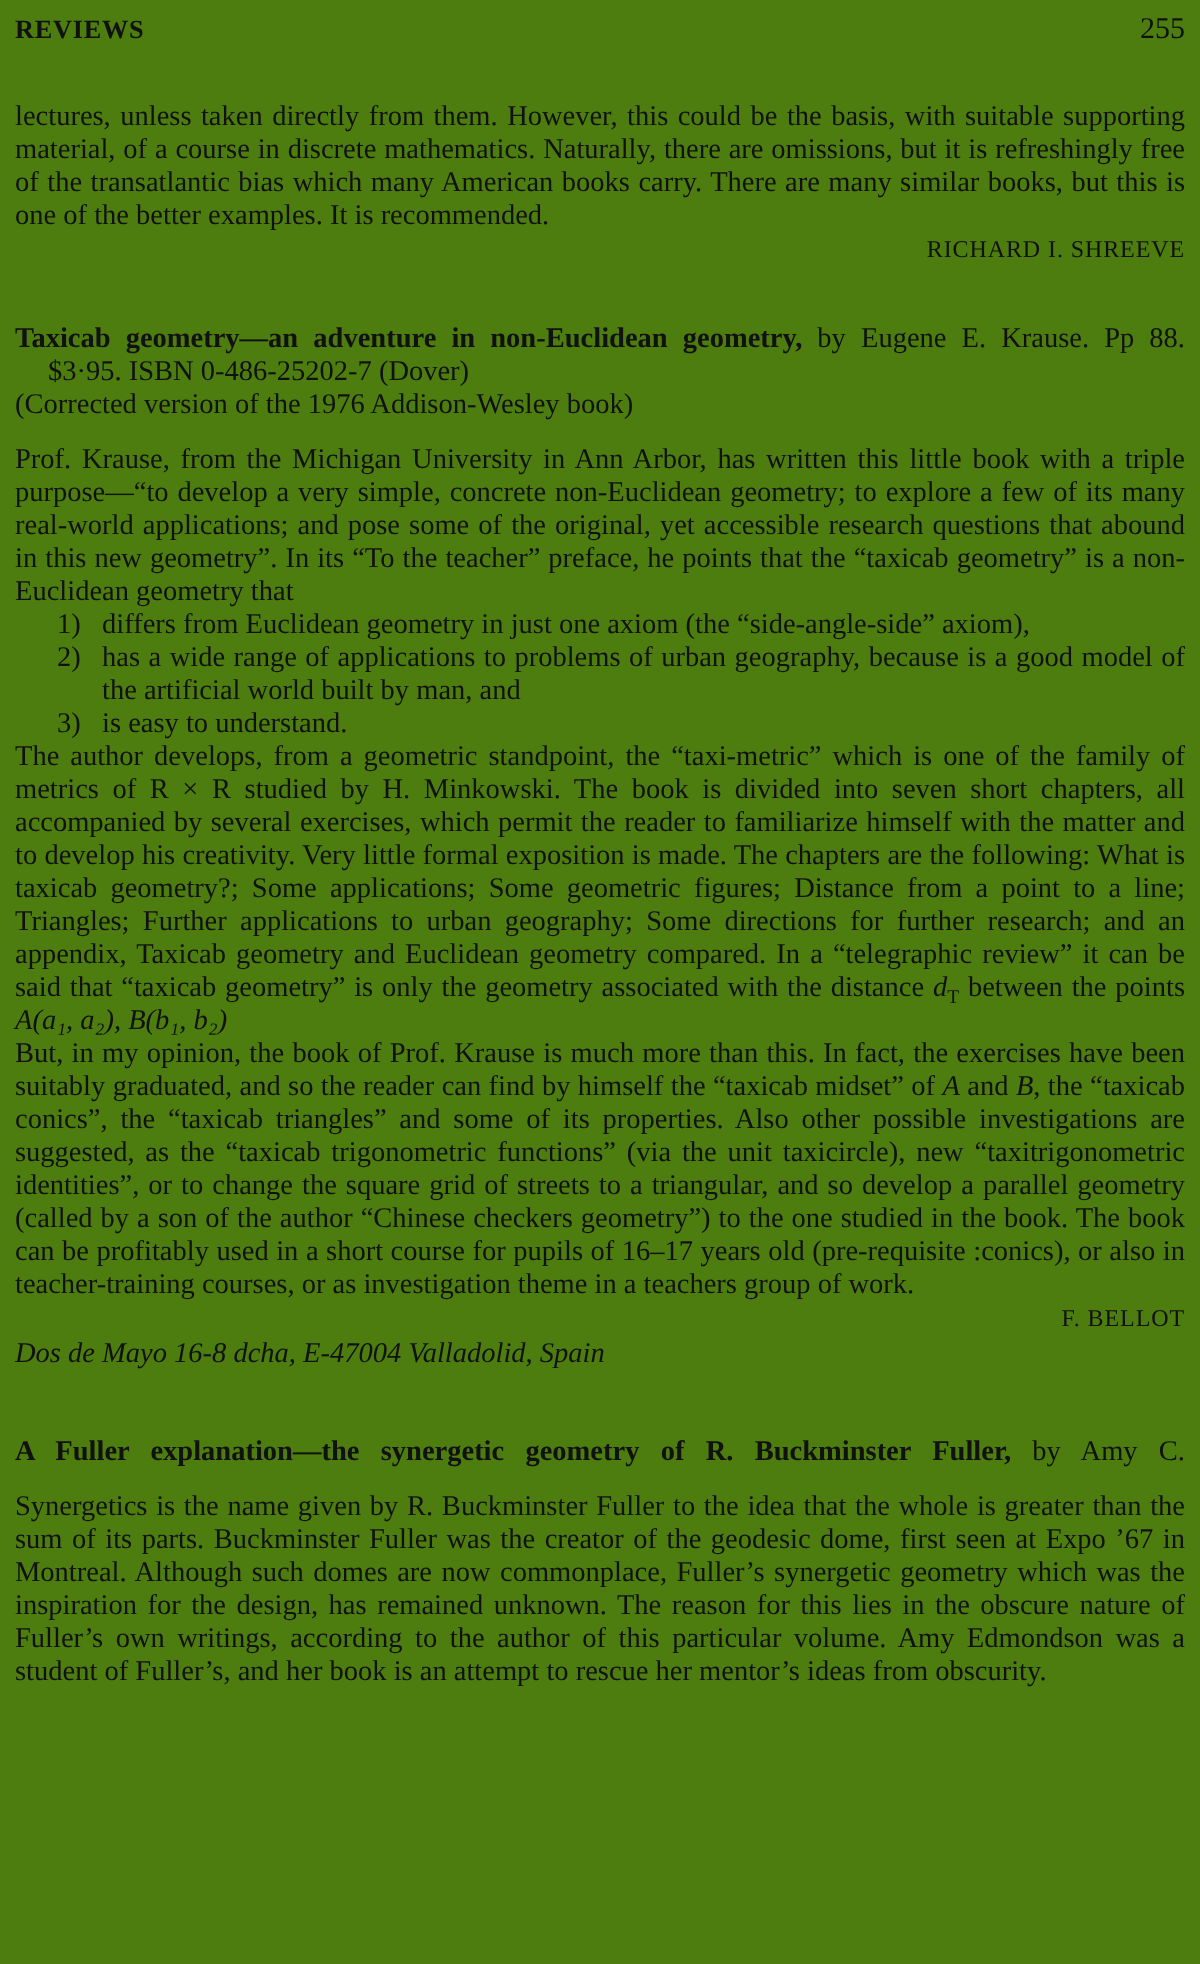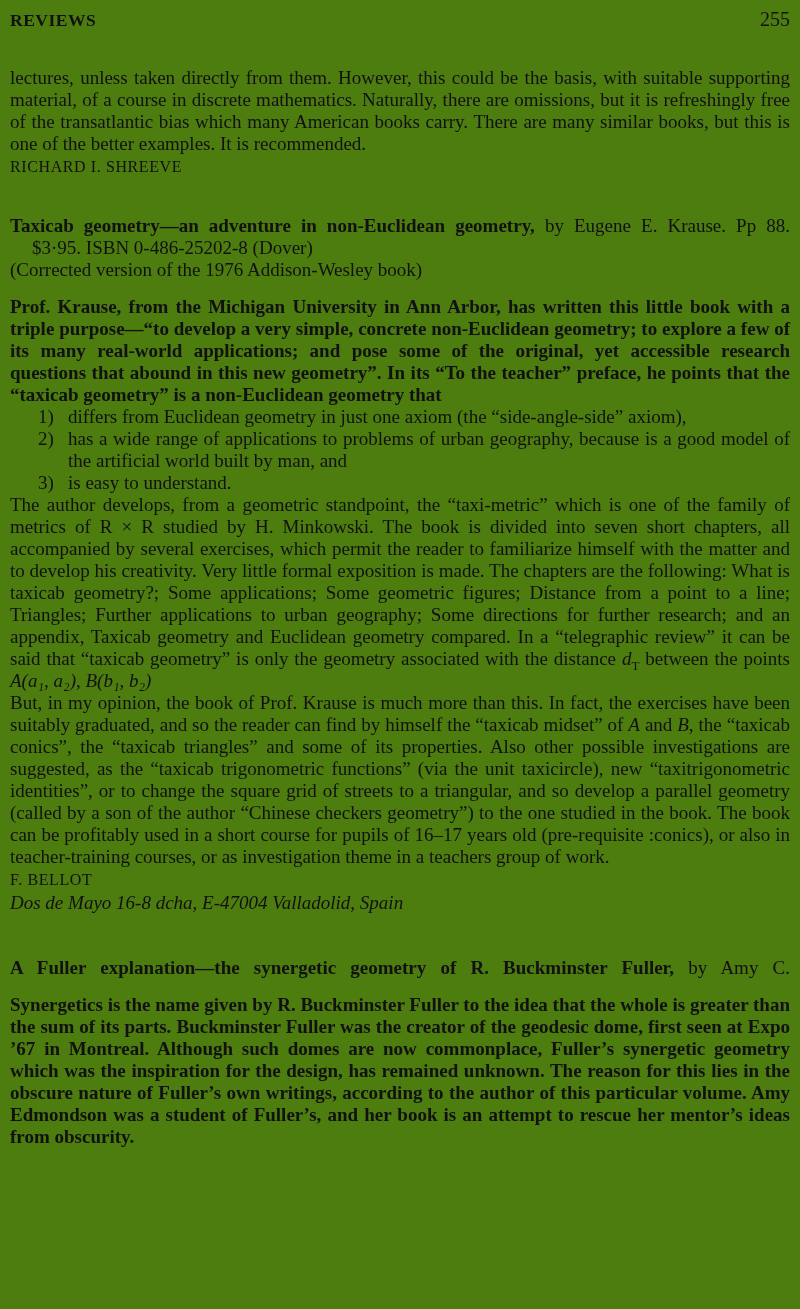--- a/index.html
+++ b/index.html
@@ -24,36 +24,37 @@
   .rh {
     font-size: 17.5px;
     letter-spacing: 0.5px;
     font-weight: 600;
   }
   .pn { font-size: 20px; }
   p { margin: 0; }
   .para { text-align: justify; }
   .closing { margin-top: 33px; }
   .sig {
+    text-align: right;
     font-size: 16px;
     letter-spacing: 0.6px;
     margin-top: 1px;
     line-height: 22px;
   }
   .address { font-style: italic; margin-top: 1px; }
   .review-taxicab { margin-top: 37px; }
   .review-fuller { margin-top: 43px; }
   .heading { font-size: 19px; }
   .h-line1 {
     text-align: justify;
     text-align-last: justify;
   }
   .h-bold { font-weight: bold; }
   .h-indent { padding-left: 22px; }
-  .mt { margin-top: 15px; font-weight: bold; }
+  .mt { margin-top: 15px; }
   .list { }
   .li { display: flex; padding-left: 28px; }
   .li-num { flex: 0 0 30px; }
   .li-text { flex: 1; text-align: justify; }
   .formula {
     margin: 13px 0 13px 0;
     padding-left: 62px;
   }
   sub { font-size: 13px; line-height: 0; }
   i { font-style: italic; }
@@ -70,21 +71,21 @@
   </div>
 
   <section>
     <p class="para closing">lectures, unless taken directly from them. However, this could be the basis, with suitable supporting material, of a course in discrete mathematics. Naturally, there are omissions, but it is refreshingly free of the transatlantic bias which many American books carry. There are many similar books, but this is one of the better examples. It is recommended.</p>
     <p class="sig">RICHARD I. SHREEVE</p>
   </section>
 
   <section class="review-taxicab">
     <div class="heading">
       <div class="h-line1"><b class="h-bold">Taxicab geometry—an adventure in non-Euclidean geometry,</b><span> by Eugene E. Krause. Pp 88.</span></div>
-      <div class="h-indent">$3·95. ISBN 0-486-25202-8 (Dover)</div>
+      <div class="h-indent">$3·95. ISBN 0-486-25202-7 (Dover)</div>
       <div>(Corrected version of the 1976 Addison-Wesley book)</div>
     </div>
 
     <p class="para mt">Prof. Krause, from the Michigan University in Ann Arbor, has written this little book with a triple purpose—“to develop a very simple, concrete non-Euclidean geometry; to explore a few of its many real-world applications; and pose some of the original, yet accessible research questions that abound in this new geometry”. In its “To the teacher” preface, he points that the “taxicab geometry” is a non-Euclidean geometry that</p>
 
     <div class="list">
       <div class="li">
           <span class="li-num">1)</span>
           <span class="li-text">differs from Euclidean geometry in just one axiom (the “side-angle-side” axiom),</span>
         </div>

